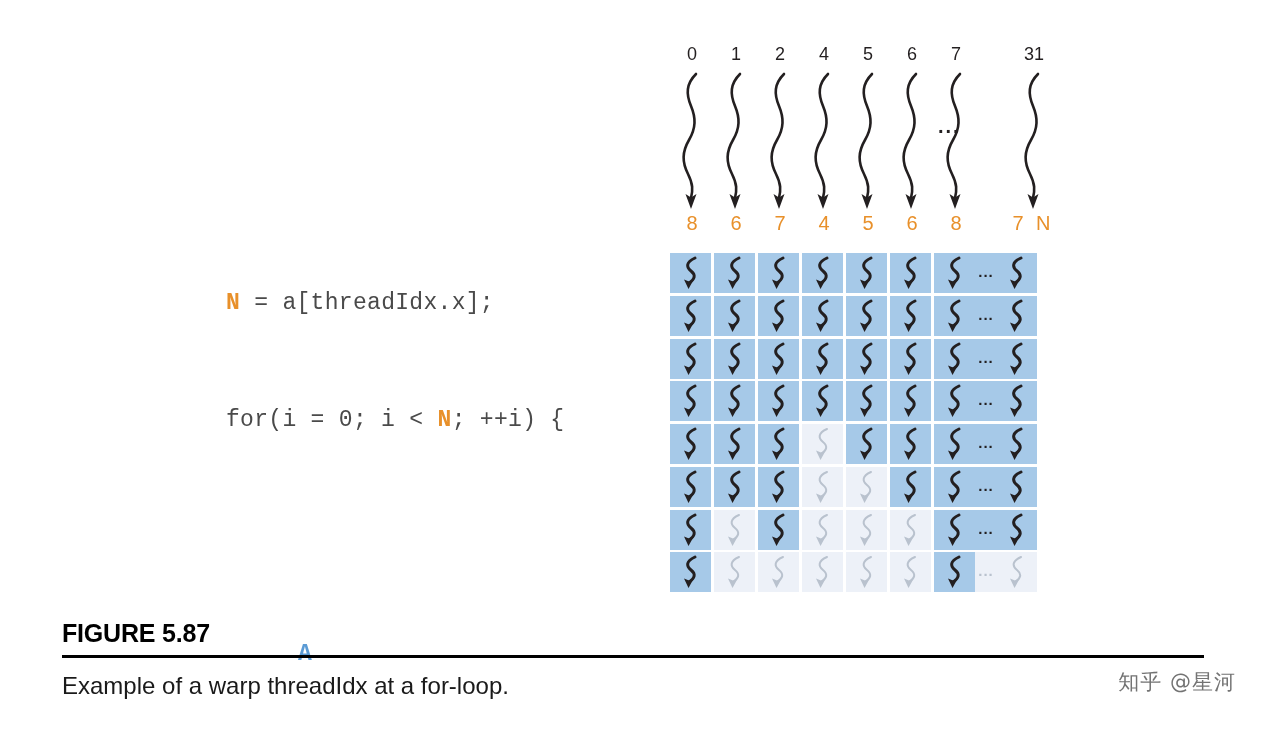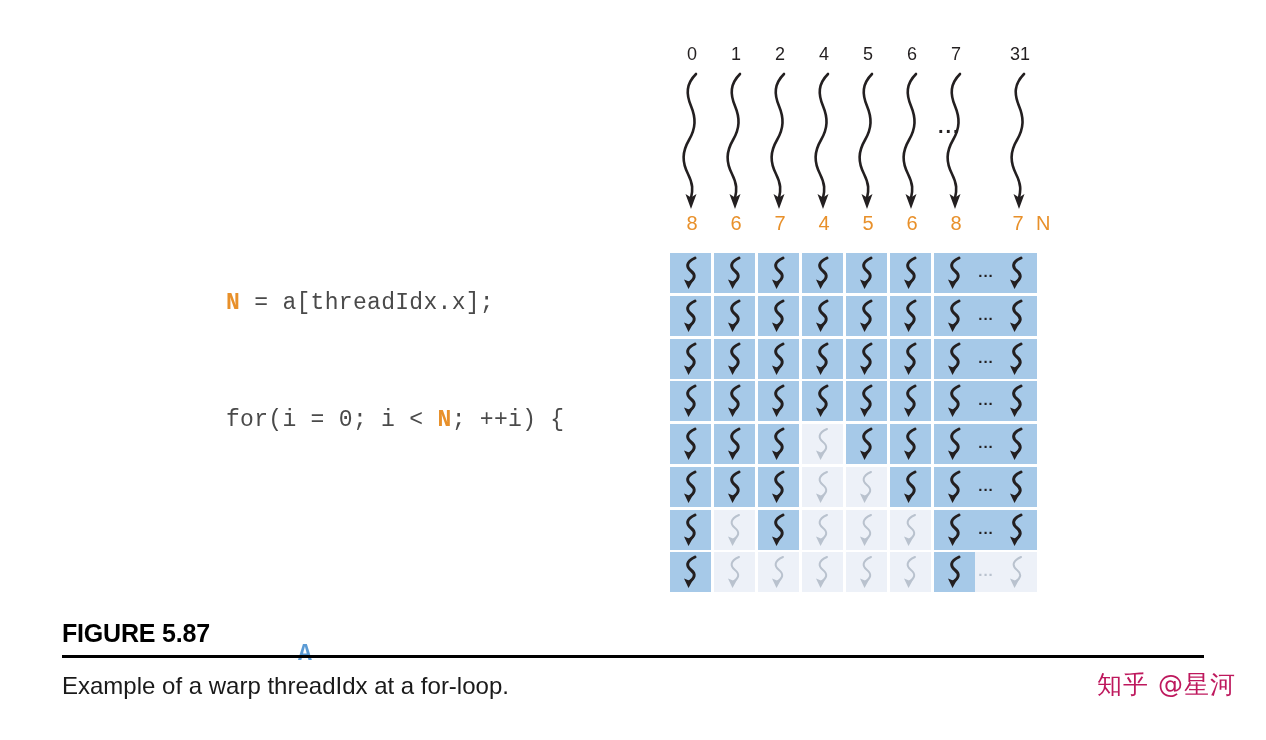--- a/index.html
+++ b/index.html
@@ -179,22 +179,22 @@
     color: #1a1a1a;
     line-height: 30px;
   }
 
   
   #watermark {
     position: absolute;
     right: 30px;
     top: 668px;
     font-family: "DejaVu Sans", sans-serif;
-    font-size: 25px;
-    color: #be185d;
+    font-size: 21px;
+    color: #737373;
     letter-spacing: 1px;
     white-space: nowrap;
   }
 </style>
 </head>
 <body>
 
 <div id="figure-area">
 
   <div id="code-block">
@@ -249,21 +249,21 @@
             <path d="M21 139 L15.5 124 L21 127.5 L26.5 124 Z" fill="#231f20"></path>
           </svg></div>
       </div>
       <div class="thread-col" style="left: 264px;">
         <div class="thread-idx">7</div>
         <div class="thread-wave"><svg width="44" height="140" viewBox="0 0 44 140" xmlns="http://www.w3.org/2000/svg">
             <path d="M26 4 C16 14, 16 24, 21 36 C26 48, 26 58, 19 70 C12 82, 12 92, 18 104 C23 114, 23 120, 21 128" fill="none" stroke="#231f20" stroke-width="2.6" stroke-linecap="round"></path>
             <path d="M21 139 L15.5 124 L21 127.5 L26.5 124 Z" fill="#231f20"></path>
           </svg></div>
       </div>
-      <div class="thread-col" style="left: 328px;">
+      <div class="thread-col" style="left: 342px;">
         <div class="thread-idx">31</div>
         <div class="thread-wave"><svg width="44" height="140" viewBox="0 0 44 140" xmlns="http://www.w3.org/2000/svg">
             <path d="M26 4 C16 14, 16 24, 21 36 C26 48, 26 58, 19 70 C12 82, 12 92, 18 104 C23 114, 23 120, 21 128" fill="none" stroke="#231f20" stroke-width="2.6" stroke-linecap="round"></path>
             <path d="M21 139 L15.5 124 L21 127.5 L26.5 124 Z" fill="#231f20"></path>
           </svg></div>
       </div>
     </div>
   <div id="header-ellipsis">...</div>
 
   <div id="n-row">

